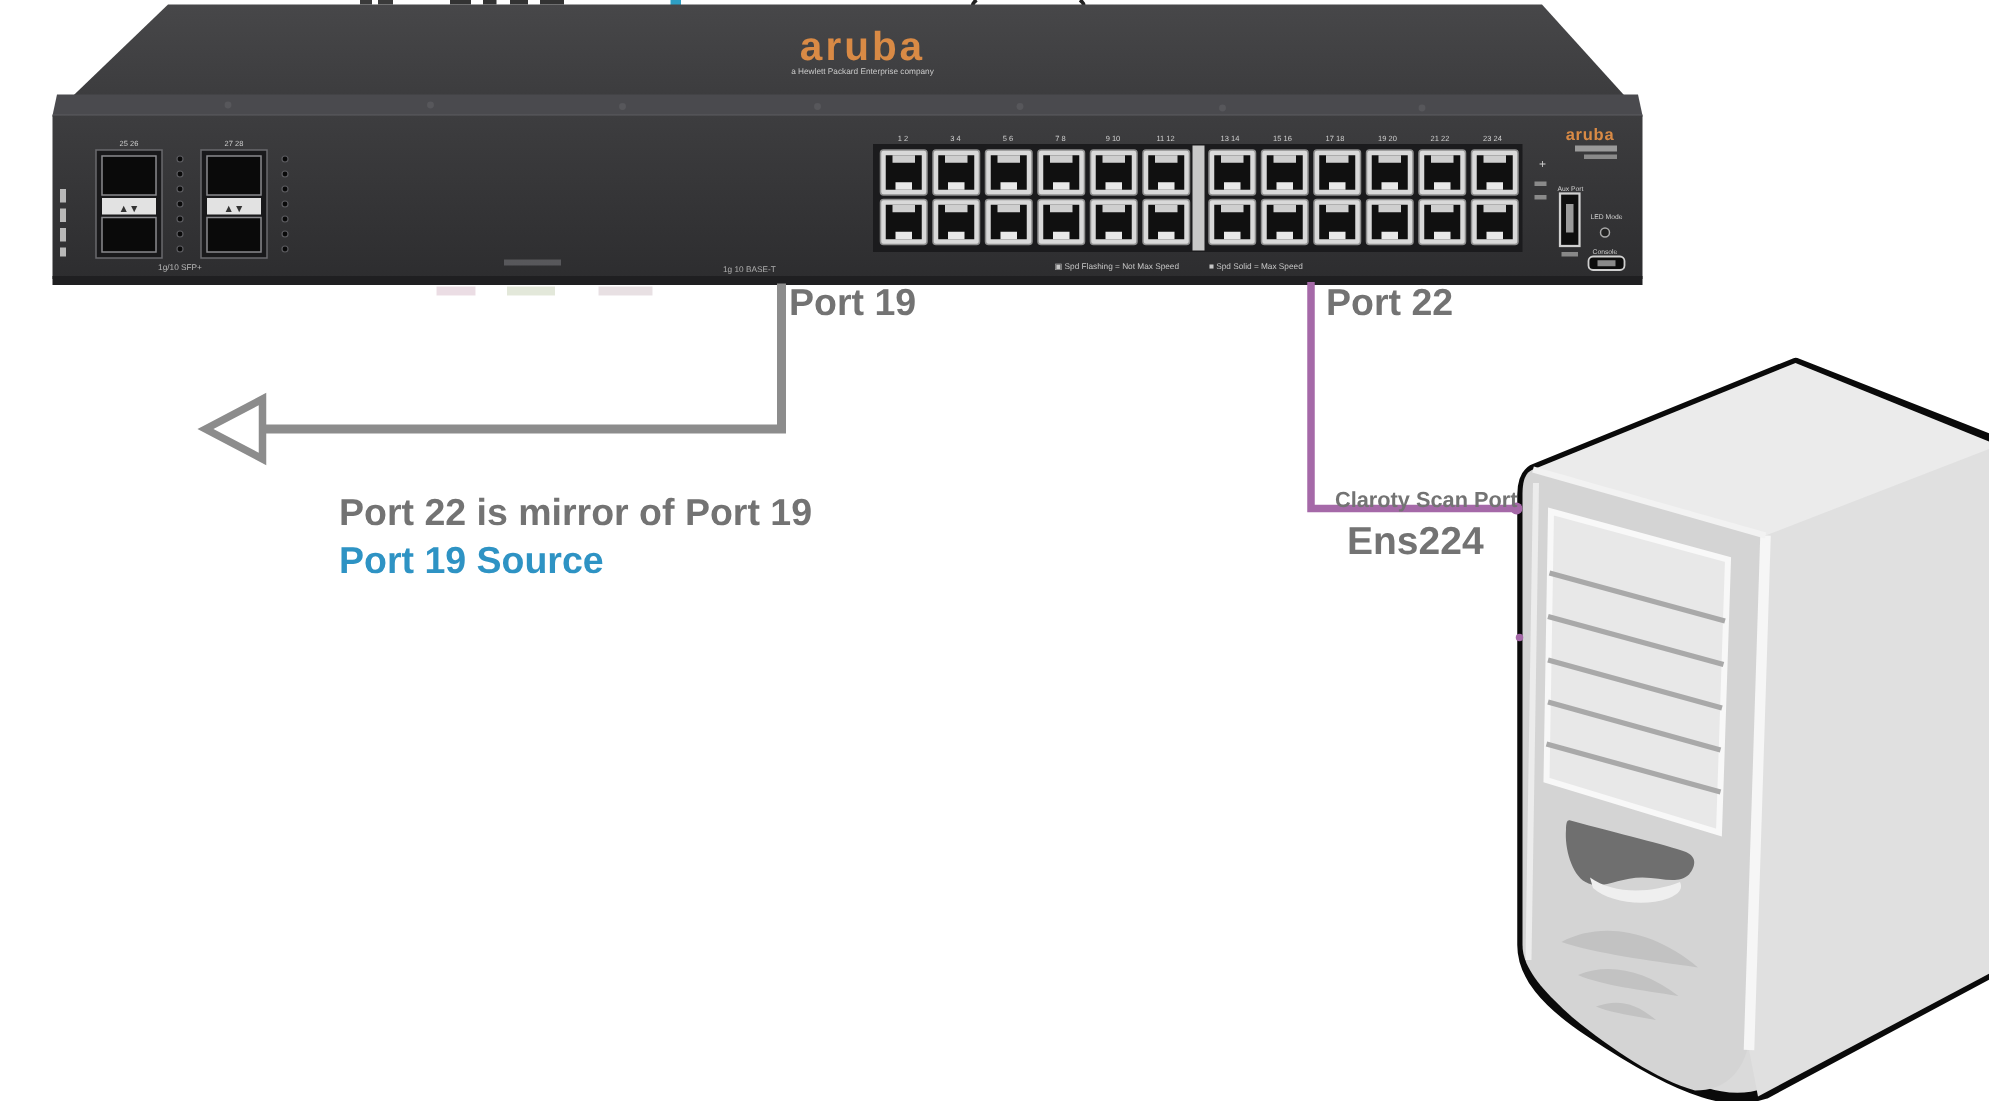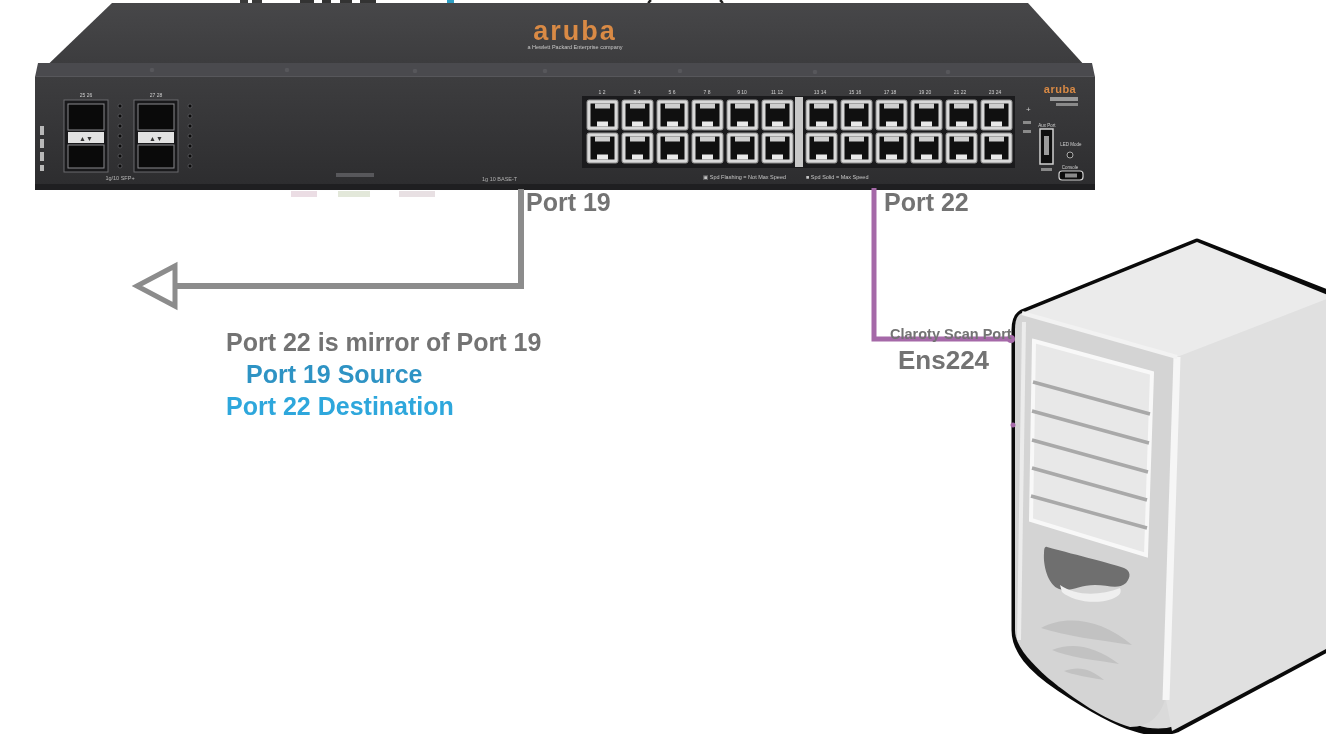--- a/index.html
+++ b/index.html
@@ -1,21 +1,21 @@
 <!DOCTYPE html>
 <html><head>
 <meta charset="utf-8">
 <style>
   html,body{margin:0;padding:0;background:#fff;}
   #canvas{position:relative;width:1326px;height:734px;background:#ffffff;overflow:hidden;
           font-family:"Liberation Sans","DejaVu Sans",sans-serif;padding-left:28px;}
   svg{position:absolute;left:0;top:0;}
   .lbl{position:absolute;font-weight:bold;color:#737373;white-space:nowrap;line-height:1;}
   .lbl-big{font-size:25px;}
-  .lbl-blue1{color:#2E93C4;margin-left:20px;}
+  .lbl-blue1{color:#2E93C4;}
   .lbl-blue2{color:#2EA7DC;}
   .svgtext{font-family:"Liberation Sans","DejaVu Sans",sans-serif;}
 </style>
 </head>
 <body>
 
 <div id="canvas">
 
   <svg width="1326" height="734" viewBox="0 0 1326 734">
     <defs>
@@ -224,17 +224,16 @@
     <g>
       <polyline points="874,188 874,339 1011,339" fill="none" stroke="#A569A8" stroke-width="5"></polyline>
       <circle cx="1011" cy="339" r="4" fill="#A569A8"></circle>
     </g>
   </svg>
 
   <div class="lbl lbl-big" style="left:526px;top:190px;">Port 19</div>
   <div class="lbl lbl-big" style="left:884px;top:190px;">Port 22</div>
   <div class="lbl lbl-big" style="left:226px;top:330px;">Port 22 is mirror of Port 19</div>
   <div class="lbl lbl-big lbl-blue1" style="left:226px;top:362px;">Port 19 Source</div>
-  <div class="lbl lbl-big lbl-blue2" style="left:226px;top:394px;">Port 22 Destination</div>
   <div class="lbl" style="left:890px;top:315px;font-size:14.5px;margin-top:12px;">Claroty Scan Port</div>
   <div class="lbl" style="left:898px;top:347px;font-size:26px;text-align:right;">Ens224</div>
 
 </div>
 
 </body></html>

